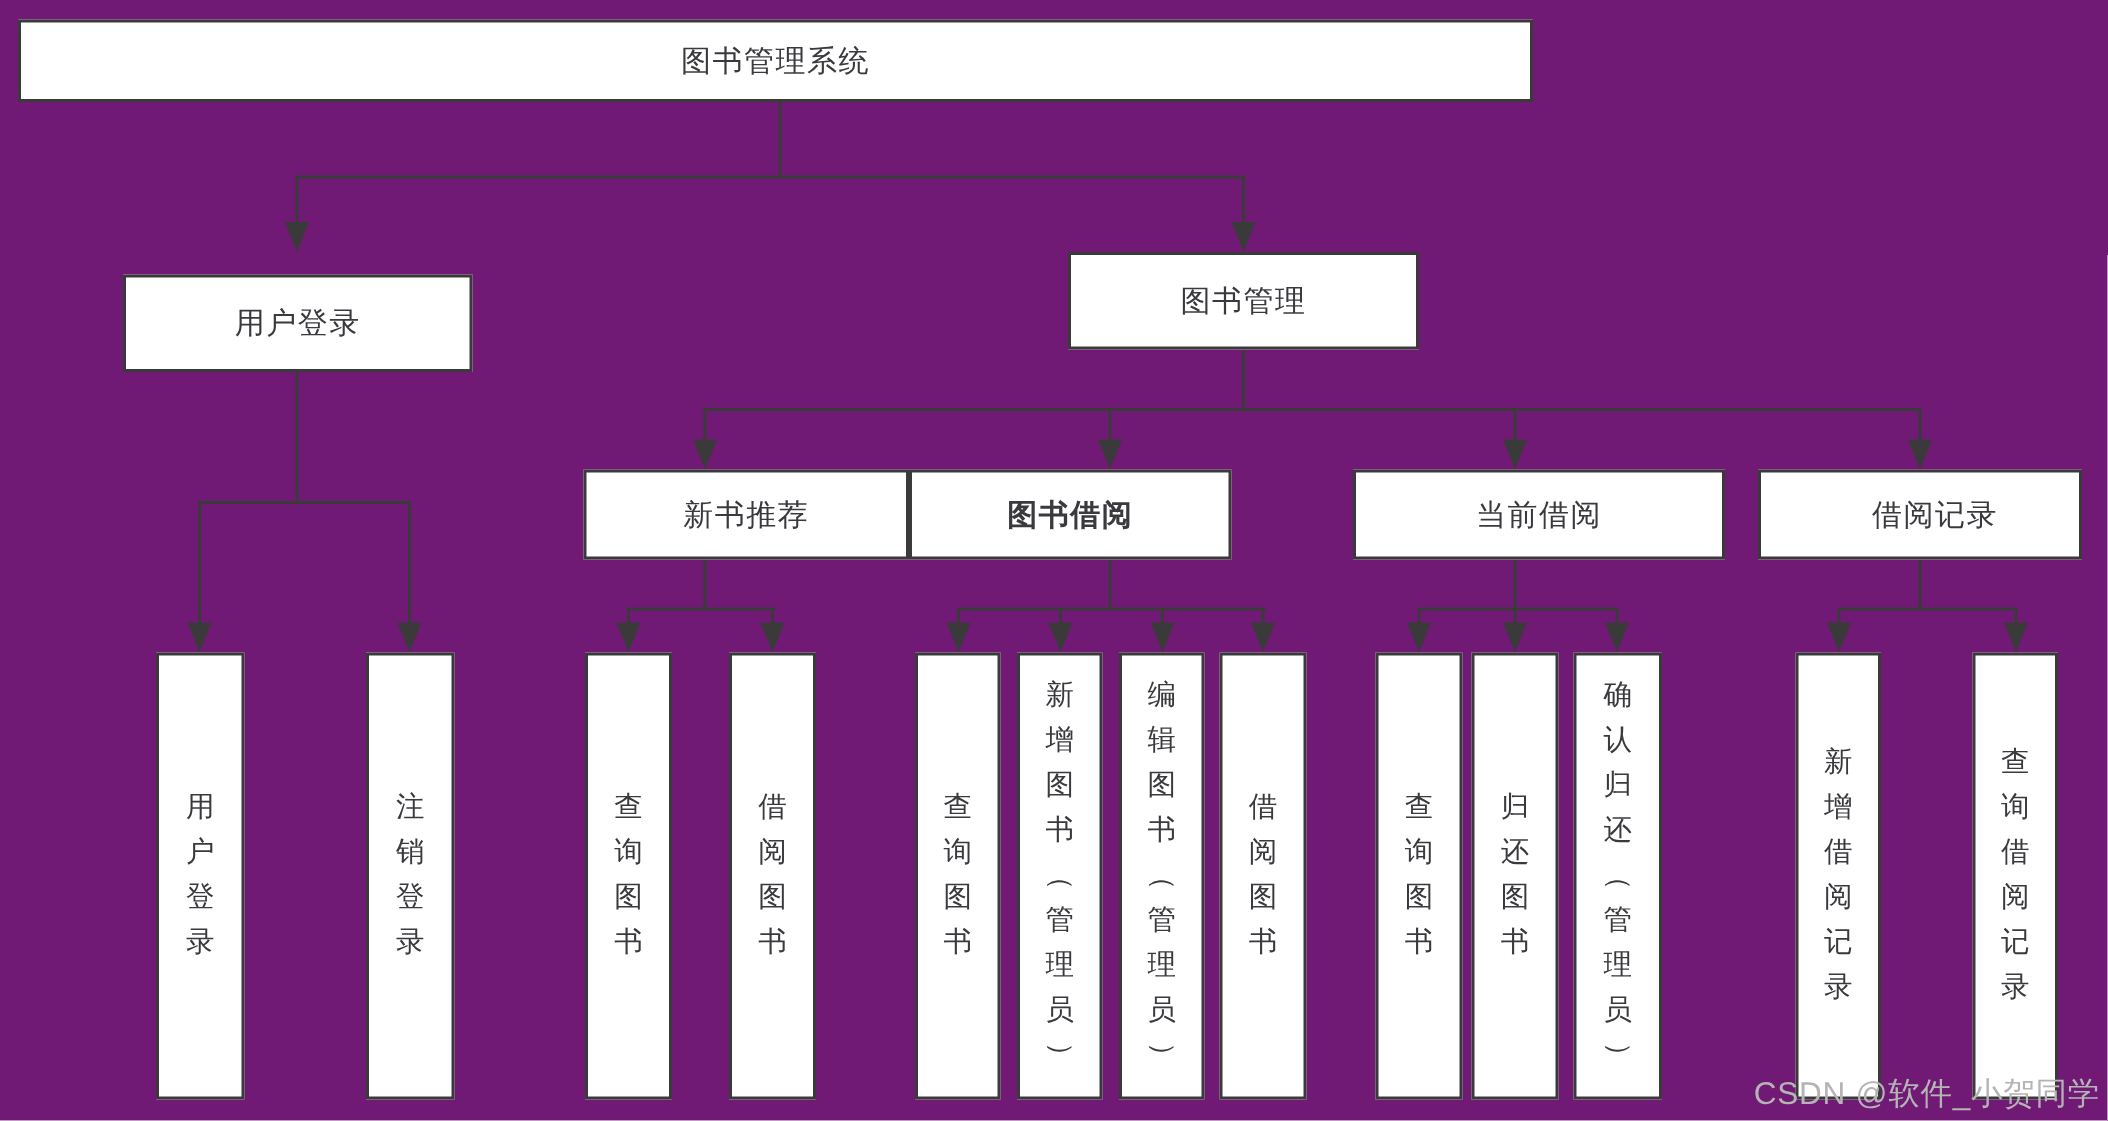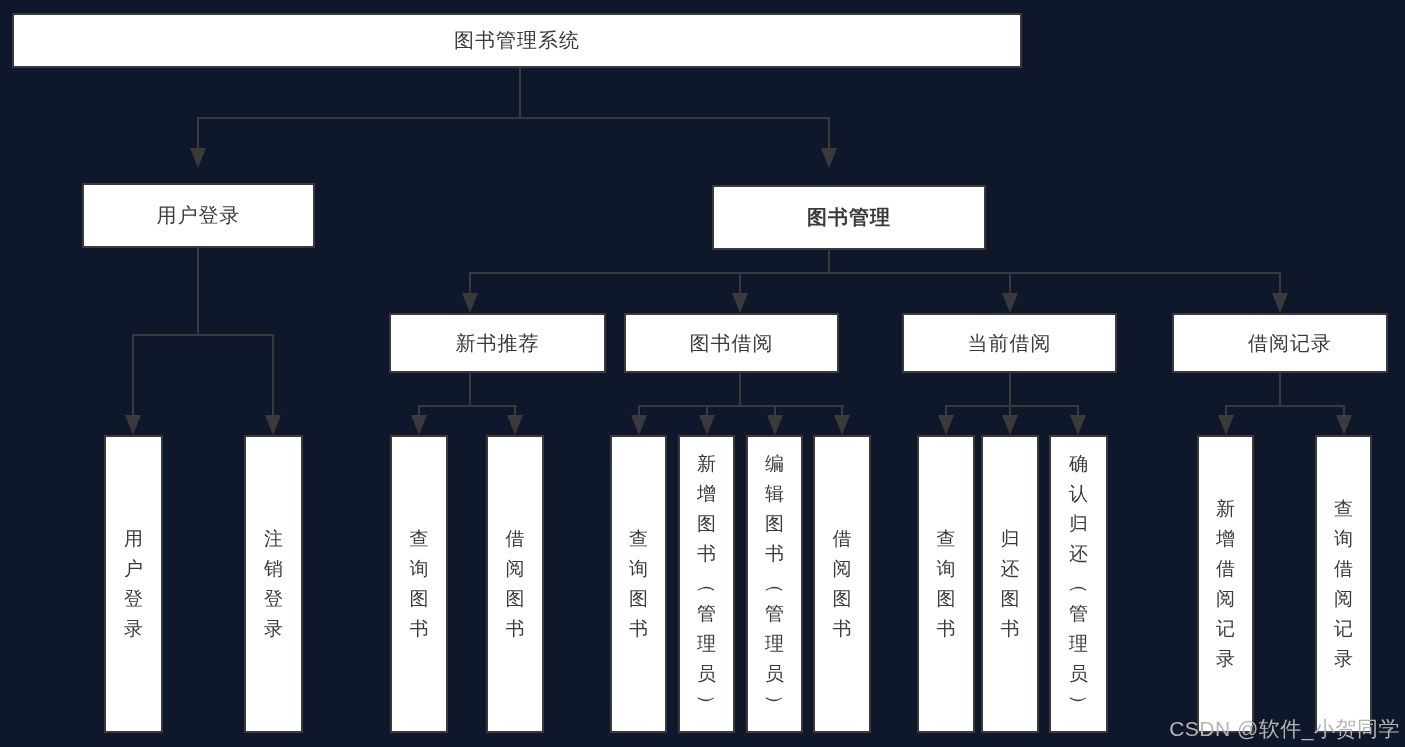--- a/index.html
+++ b/index.html
@@ -1,17 +1,17 @@
 <!DOCTYPE html>
 <html><head>
 <meta charset="utf-8">
 <style>
   html,body{margin:0;padding:0;background:#ffffff;}
   .stage{
-    position:relative;width:1405px;height:747px;background:#0f172a;overflow:hidden;
+    position:relative;width:1405px;height:747px;background:#701a75;overflow:hidden;
     font-family:"Liberation Sans","DejaVu Sans",sans-serif;color:#3a3a3e;
   }
   .box{
     position:absolute;box-sizing:border-box;border:2px solid #3a3a3a;background:#ffffff;
     display:flex;align-items:center;justify-content:center;
     font-size:20px;letter-spacing:1px;color:#3a3a3e;z-index:2;
   }
   .vbox{
     flex-direction:column;letter-spacing:0;
   }
@@ -42,21 +42,21 @@
   <div class="vline" style="left:519px;top:68px;height:51px;"></div>
   <div class="hline" style="left:197px;top:117px;width:633px;"></div>
   <div class="vline" style="left:197px;top:118px;height:32px;"></div>
   <div class="arrowhead" style="left:190px;top:148px;"></div>
   <div class="vline" style="left:828px;top:118px;height:32px;"></div>
   <div class="arrowhead" style="left:821px;top:148px;"></div>
 
   <div class="box" style="left:82px;top:168px;width:233px;height:65px;margin-top:15px;">
     <span>用户登录</span>
   </div>
-  <div class="box" style="left:712px;top:185px;width:274px;height:65px;font-weight:bold;">
+  <div class="box" style="left:712px;top:168px;width:234px;height:65px;">
     <span>图书管理</span>
   </div>
 
   <div class="vline" style="left:197px;top:233px;height:103px;"></div>
   <div class="hline" style="left:132px;top:334px;width:142px;"></div>
   <div class="vline" style="left:132px;top:335px;height:82px;"></div>
   <div class="arrowhead" style="left:125px;top:415px;"></div>
   <div class="vline" style="left:272px;top:335px;height:82px;"></div>
   <div class="arrowhead" style="left:265px;top:415px;"></div>
 
@@ -67,24 +67,24 @@
   <div class="vline" style="left:739px;top:273px;height:22px;"></div>
   <div class="arrowhead" style="left:732px;top:293px;"></div>
   <div class="vline" style="left:1009px;top:273px;height:22px;"></div>
   <div class="arrowhead" style="left:1002px;top:293px;"></div>
   <div class="vline" style="left:1279px;top:273px;height:22px;"></div>
   <div class="arrowhead" style="left:1272px;top:293px;"></div>
 
   <div class="box" style="left:362px;top:313px;width:217px;height:60px;margin-left:27px;">
     <span>新书推荐</span>
   </div>
-  <div class="box" style="left:624px;top:313px;width:215px;height:60px;">
+  <div class="box" style="left:606px;top:313px;width:215px;height:60px;font-weight:bold;">
     <span>图书借阅</span>
   </div>
-  <div class="box" style="left:902px;top:313px;width:215px;height:60px;">
+  <div class="box" style="left:902px;top:313px;width:248px;height:60px;">
     <span>当前借阅</span>
   </div>
   <div class="box" style="left:1172px;top:313px;width:216px;height:60px;padding-left:20px;">
     <span>借阅记录</span>
   </div>
 
   <div class="vline" style="left:469px;top:373px;height:34px;"></div>
   <div class="hline" style="left:418px;top:405px;width:99px;"></div>
   <div class="vline" style="left:418px;top:406px;height:11px;"></div>
   <div class="arrowhead" style="left:411px;top:415px;"></div>

